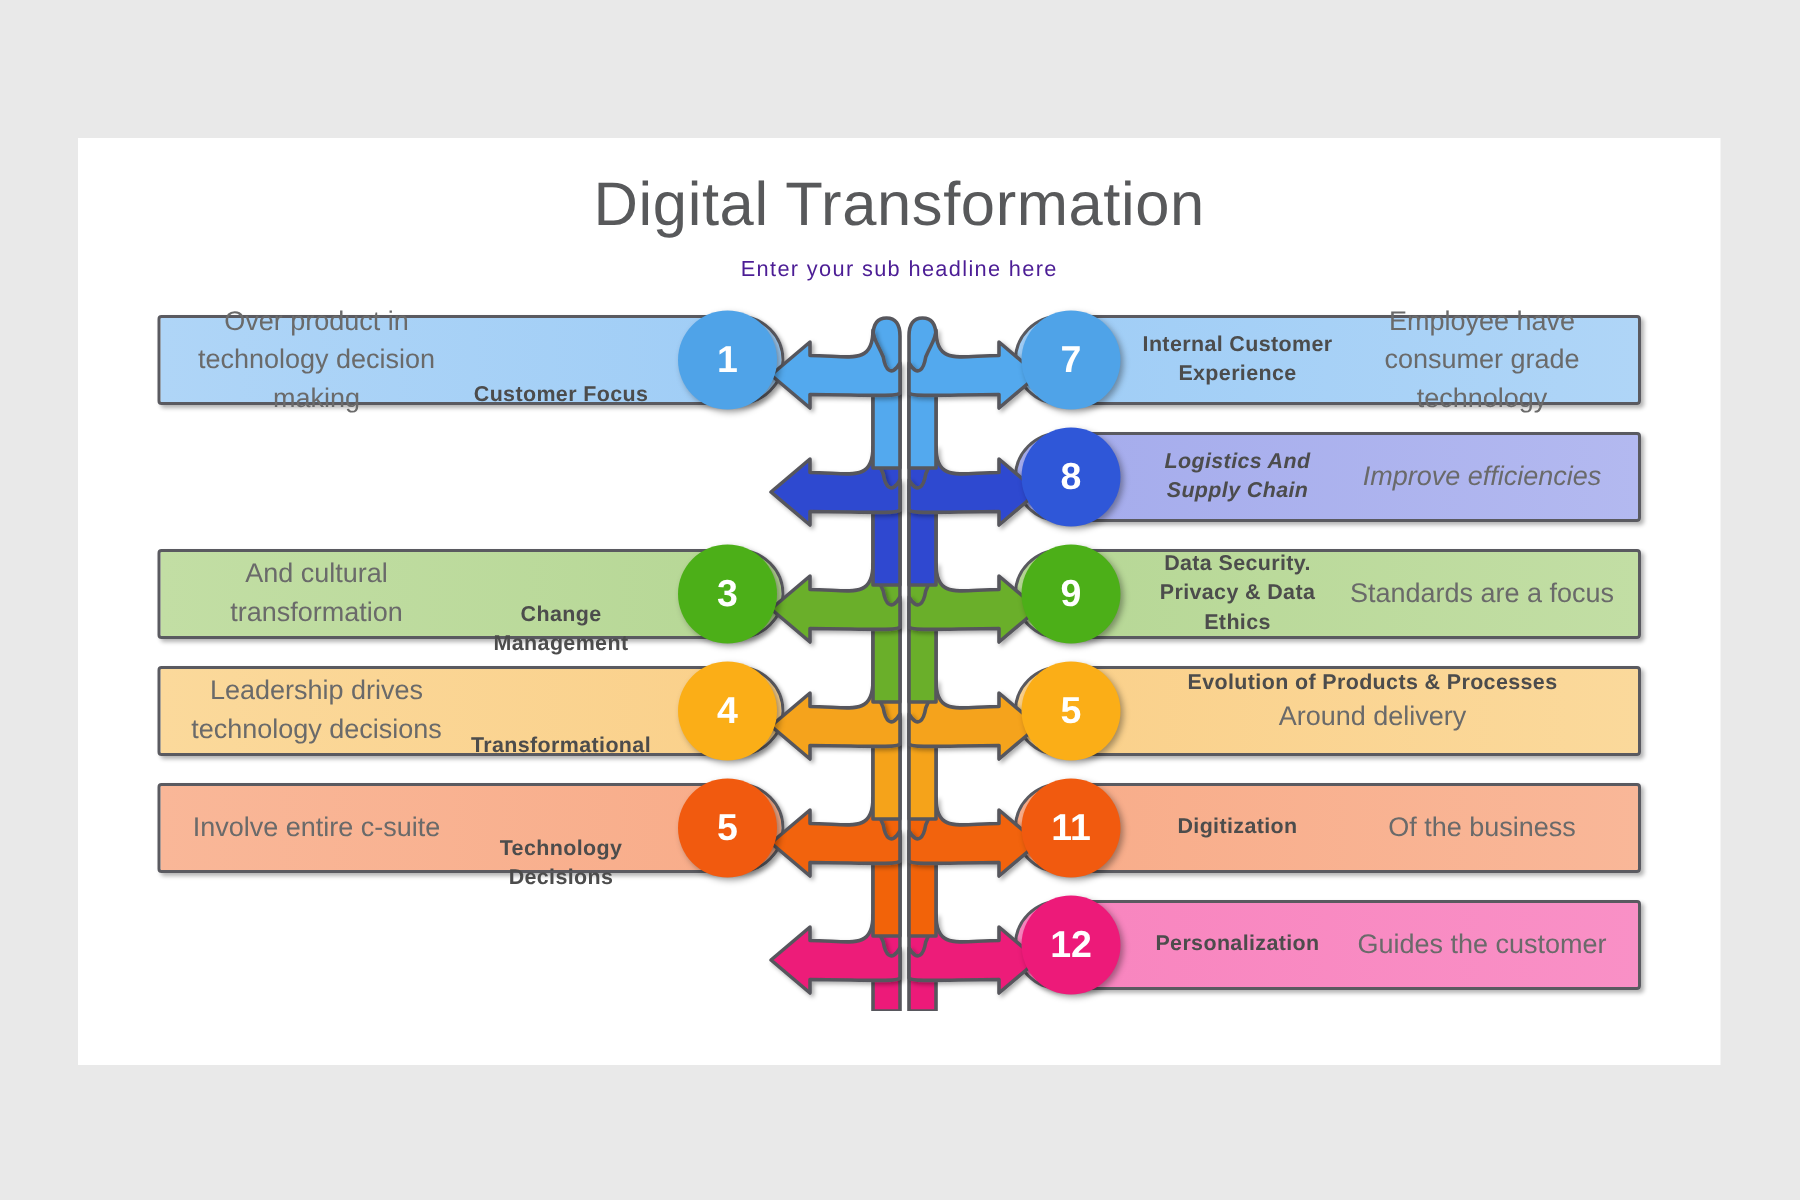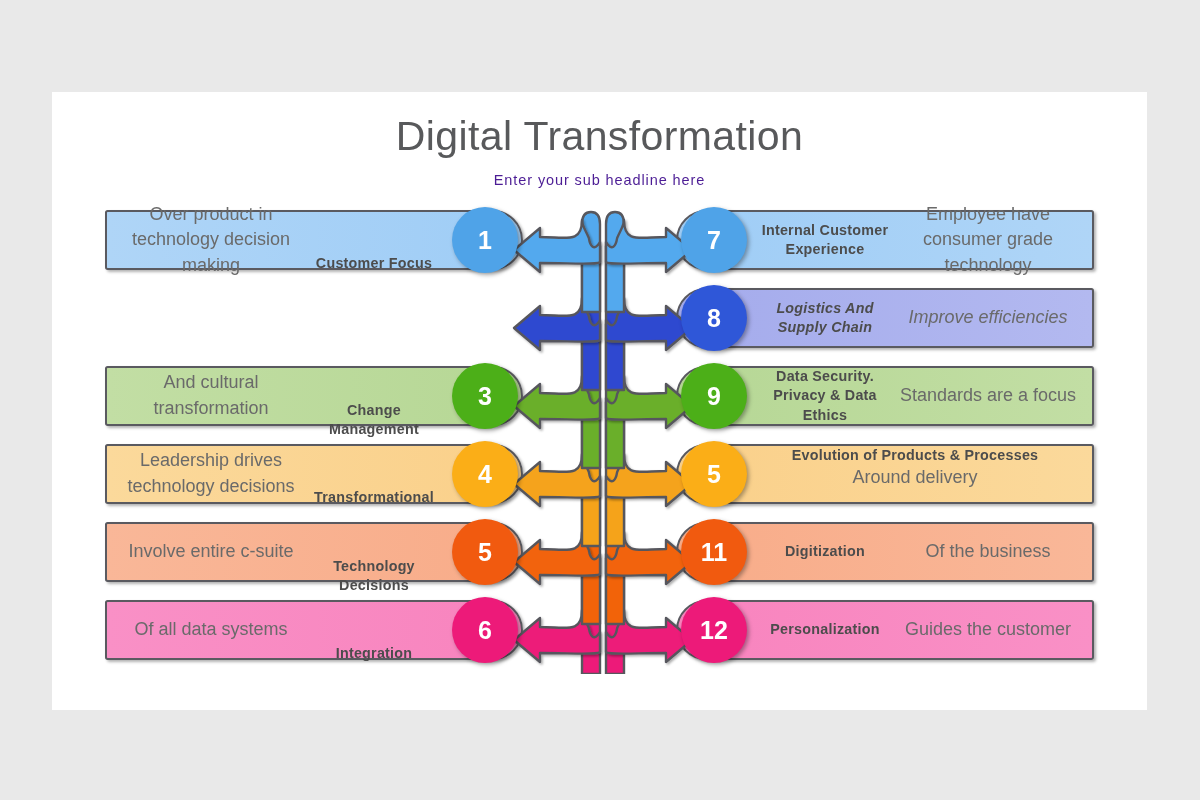--- a/index.html
+++ b/index.html
@@ -160,27 +160,20 @@
     </div>
 
     <div class="row left" style="top:430px">
       <div class="bar" style="background: linear-gradient(to right, rgb(249, 183, 152) 0%, rgb(248, 172, 137) 100%); border-color: rgb(90, 90, 96);">
         <div class="desc">Involve entire c-suite</div>
         <div class="headline">Technology Decisions</div>
       </div>
       <div class="numcircle" style="background: rgb(241, 90, 15);">5</div>
     </div>
 
-    <div class="row left" style="top:508px">
-      <div class="bar" style="background: linear-gradient(to right, rgb(249, 144, 198) 0%, rgb(248, 132, 190) 100%); border-color: rgb(90, 90, 96);">
-        <div class="desc">Of all data systems</div>
-        <div class="headline">Integration</div>
-      </div>
-      <div class="numcircle" style="background: rgb(237, 26, 121);">6</div>
-    </div>
 
     <div class="row right" style="top:118px">
       <div class="bar" style="background: linear-gradient(to left, rgb(175, 213, 247) 0%, rgb(159, 205, 246) 100%); border-color: rgb(90, 90, 96); justify-content: flex-end;">
         <div class="headline">Internal  Customer Experience</div>
         <div class="desc">Employee have consumer grade technology</div>
       </div>
       <div class="numcircle" style="background: rgb(79, 163, 232);">7</div>
     </div>
 
     <div class="row right" style="top:196px">

